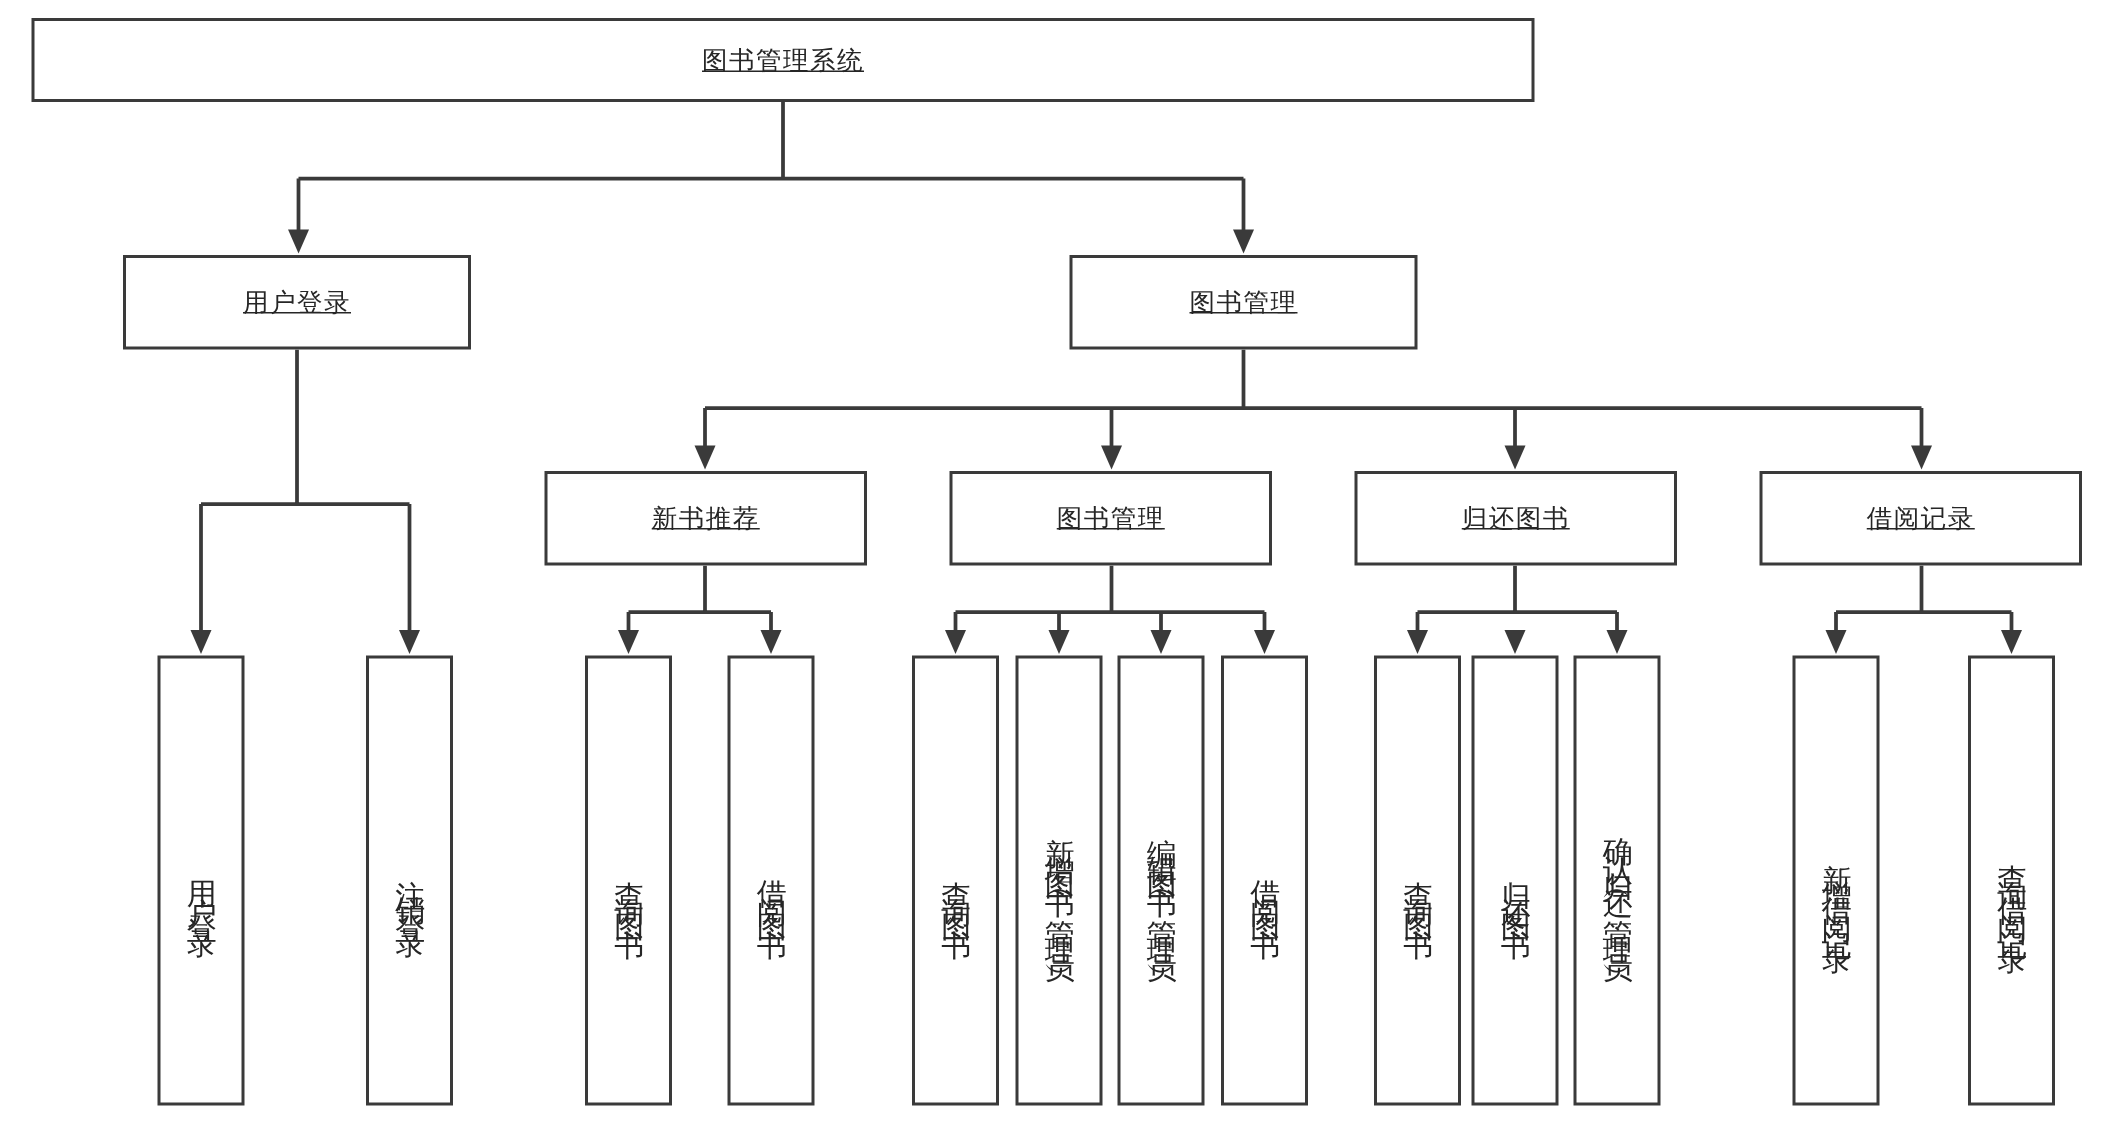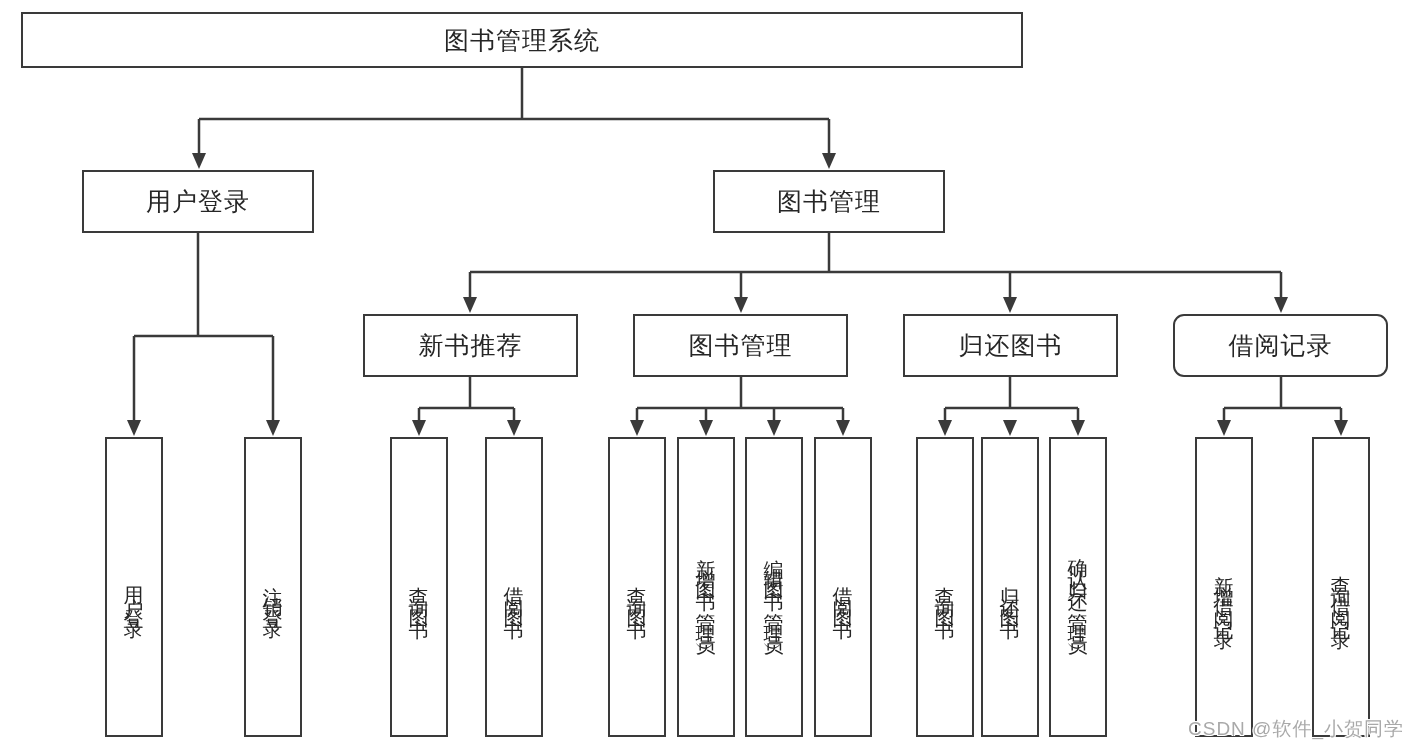--- a/index.html
+++ b/index.html
@@ -14,21 +14,21 @@
   .node{
     position:absolute;
     box-sizing:border-box;
     background:#ffffff;
     border:2px solid #3a3a3a;
     display:flex;
     align-items:center;
     justify-content:center;
     color:#262626;
   }
-  .hnode{font-size:25px;letter-spacing:1px;}
+  .hnode{font-size:17px;letter-spacing:1px;text-decoration:underline;}
   .vnode{font-size:20px;}
   .vtext{
     writing-mode:vertical-rl;
     text-orientation:mixed;
     letter-spacing:11px;
     margin-bottom:-11px;
     white-space:nowrap;
     line-height:52px;
   }
   #watermark{
@@ -91,21 +91,21 @@
 
   <div class="node hnode" style="left:713px;top:170px;width:232px;height:63px;">
     <span>图书管理</span>
   </div>
   <div class="node hnode" style="left:633px;top:314px;width:215px;height:63px;">
     <span>图书管理</span>
   </div>
   <div class="node hnode" style="left:903px;top:314px;width:215px;height:63px;">
     <span>归还图书</span>
   </div>
-  <div class="node hnode" style="left:1173px;top:314px;width:215px;height:63px;border-radius:11px;">
+  <div class="node hnode" style="left:1173px;top:314px;width:215px;height:63px;">
     <span>借阅记录</span>
   </div>
 
   <div class="node vnode" style="left:105px;top:437px;width:58px;height:300px;">
     <span class="vtext">用户登录</span>
   </div>
   <div class="node vnode" style="left:244px;top:437px;width:58px;height:300px;">
     <span class="vtext">注销登录</span>
   </div>
 
@@ -139,14 +139,13 @@
     <span class="vtext">确认归还（管理员）</span>
   </div>
 
   <div class="node vnode" style="left:1195px;top:437px;width:58px;height:300px;">
     <span class="vtext">新增借阅记录</span>
   </div>
   <div class="node vnode" style="left:1312px;top:437px;width:58px;height:300px;">
     <span class="vtext">查询借阅记录</span>
   </div>
 
-  <div id="watermark">CSDN @软件_小贺同学</div>
 </div>
 
 </body></html>

